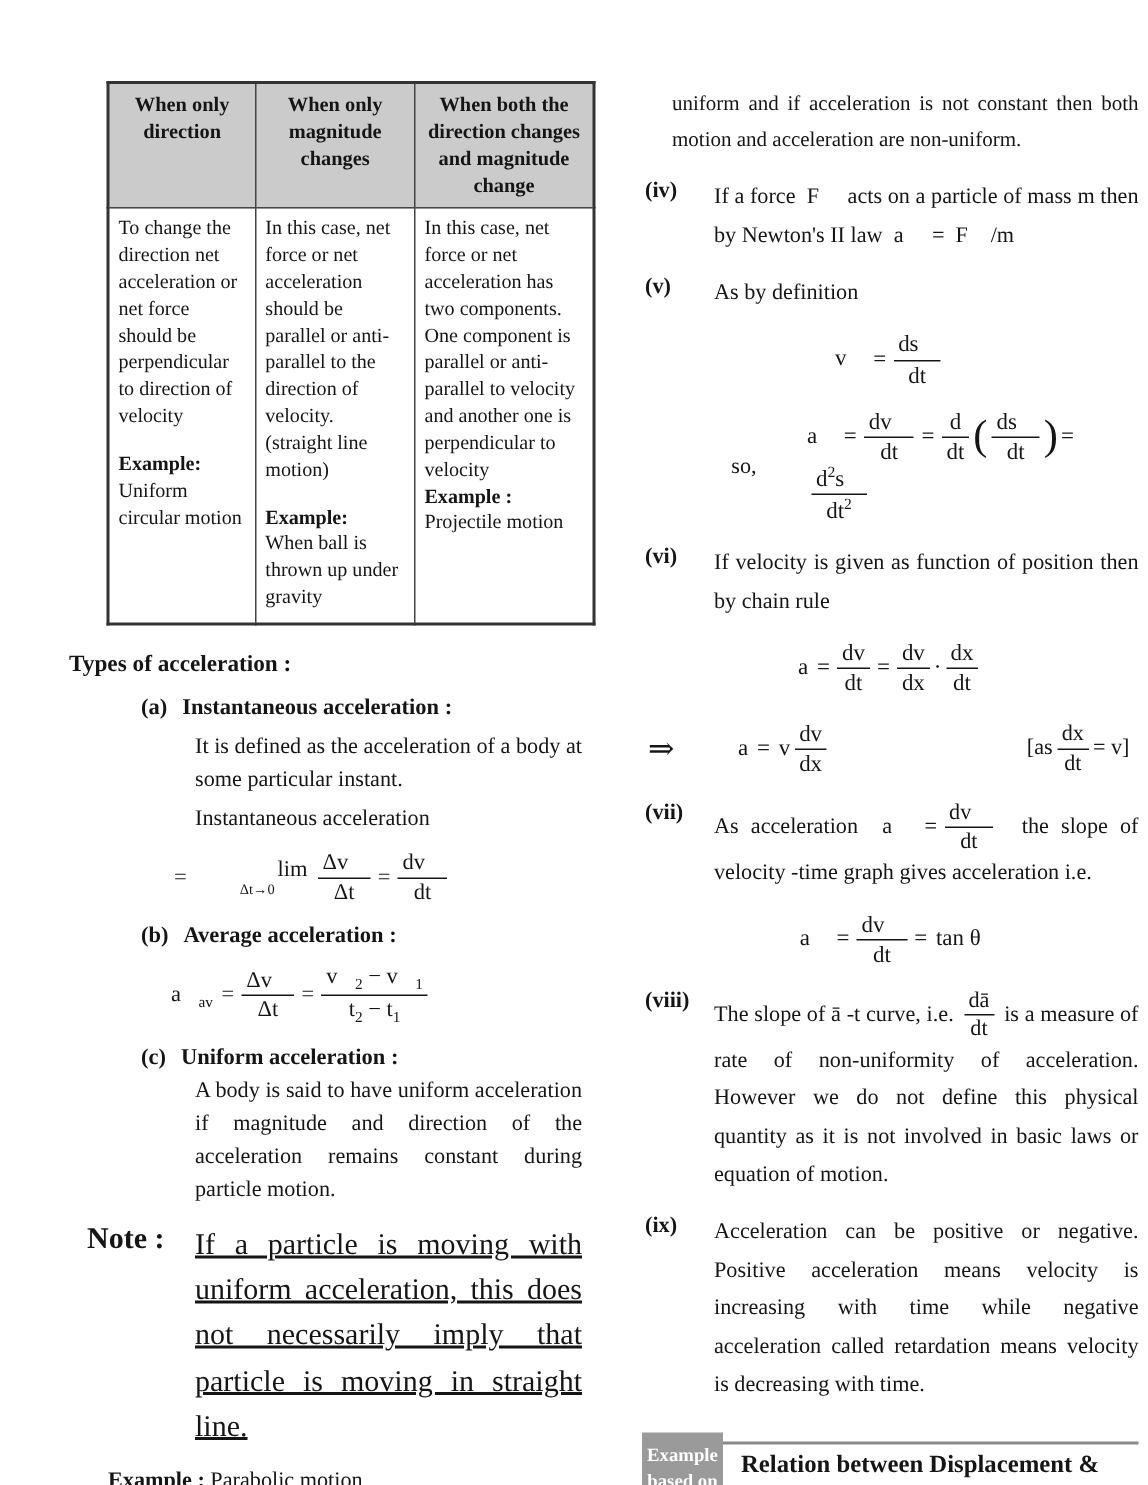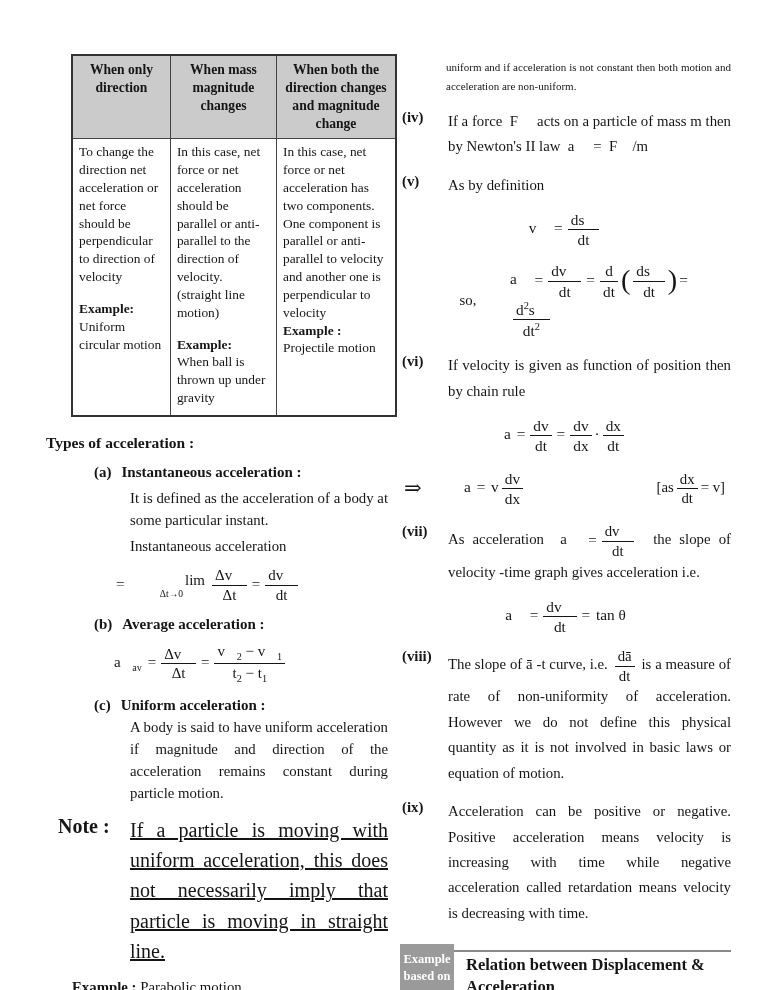--- a/index.html
+++ b/index.html
@@ -1,17 +1,17 @@
 <!DOCTYPE html>
 <html><head>
 <meta charset="utf-8">
 <style>
   html,body{margin:0;padding:0;background:#ffffff;}
   body{width:765px;height:990px;font-family:"Liberation Serif","DejaVu Serif",serif;color:#151515;overflow:hidden;}
-  .page{box-sizing:border-box;width:765px;height:990px;padding:54px 14px 0 44px;display:flex;gap:12px;}
+  .page{box-sizing:border-box;width:765px;height:990px;padding:54px 14px 0 44px;display:flex;gap:40px;}
   .col-left{flex:0 0 344px;width:344px;}
   .col-right{flex:0 0 331px;width:331px;padding-top:4px;}
 
   
   .acc-table{border-collapse:collapse;margin-left:27px;width:326px;font-size:13.4px;line-height:1.33;border:2px solid #333;}
   .acc-table th{background:#cbcbcb;border:1.5px solid #444;font-size:13.6px;text-align:center;vertical-align:top;padding:5px 3px;font-weight:bold;}
   .acc-table td{border:1.5px solid #444;vertical-align:top;padding:4px 6px 8px 6px;text-align:left;}
   .cell-example-label{font-weight:bold;}
   .gap-before{margin-top:14px;}
   .nogap{margin-top:0;}
@@ -20,21 +20,21 @@
   .sec-title{font-weight:bold;font-size:15.5px;margin:17px 0 4px 2px;}
   .item-head{display:flex;gap:10px;font-weight:bold;font-size:15px;margin:12px 0 6px 50px;}
   .item-body{margin:4px 0 4px 86px;text-align:justify;font-size:14.8px;line-height:1.5;}
   .note-row{display:flex;margin:10px 0 4px 14px;font-size:20px;}
   .note-label{font-weight:bold;flex:none;width:72px;}
   .note-text{text-align:justify;line-height:1.52;flex:1;text-decoration:underline;}
   .example-line{margin:12px 0 4px 28px;font-size:14.8px;}
   .example-line b{font-weight:bold;}
 
   
-  .cont-para{margin-left:46px;text-align:justify;font-size:11px;line-height:1.72;}
+  .cont-para{margin-left:20px;text-align:justify;font-size:14px;line-height:1.72;}
   .rrow{display:flex;margin-top:13px;font-size:14.8px;}
   .rrow-label{font-weight:bold;flex:none;min-width:44px;padding-left:2px;}
   .rrow-text{text-align:justify;line-height:1.72;flex:1;margin-left:2px;}
   .rformula{text-align:center;font-size:15.3px;margin:13px 0;}
   .so-row{display:flex;align-items:center;margin:14px 0;font-size:15.3px;}
   .so-label{flex:none;width:84px;padding-left:26px;font-size:14.8px;text-align:center;}
   .so-f{flex:1;text-align:left;}
   .imp-row{display:flex;align-items:center;margin:16px 0;font-size:15.3px;}
   .imp-arrow{flex:none;width:60px;font-size:21px;padding-left:4px;}
   .imp-f{flex:none;width:120px;text-align:left;}
@@ -62,21 +62,21 @@
 <body>
 
 <div class="page">
 
   <div class="col-left">
 
     <table class="acc-table">
       <thead>
         <tr>
           <th style="width:94px;">When only direction</th>
-          <th style="width:107px;">When mass magnitude changes</th>
+          <th style="width:107px;">When only magnitude changes</th>
           <th style="width:121px;">When both the direction changes and magnitude change</th>
         </tr>
       </thead>
       <tbody>
         <tr>
           <td>
             <div>To change the direction net acceleration or net force should be perpendicular to direction of velocity</div>
             <div class="cell-example-label gap-before">Example:</div>
             <div>Uniform circular motion</div>
           </td>

